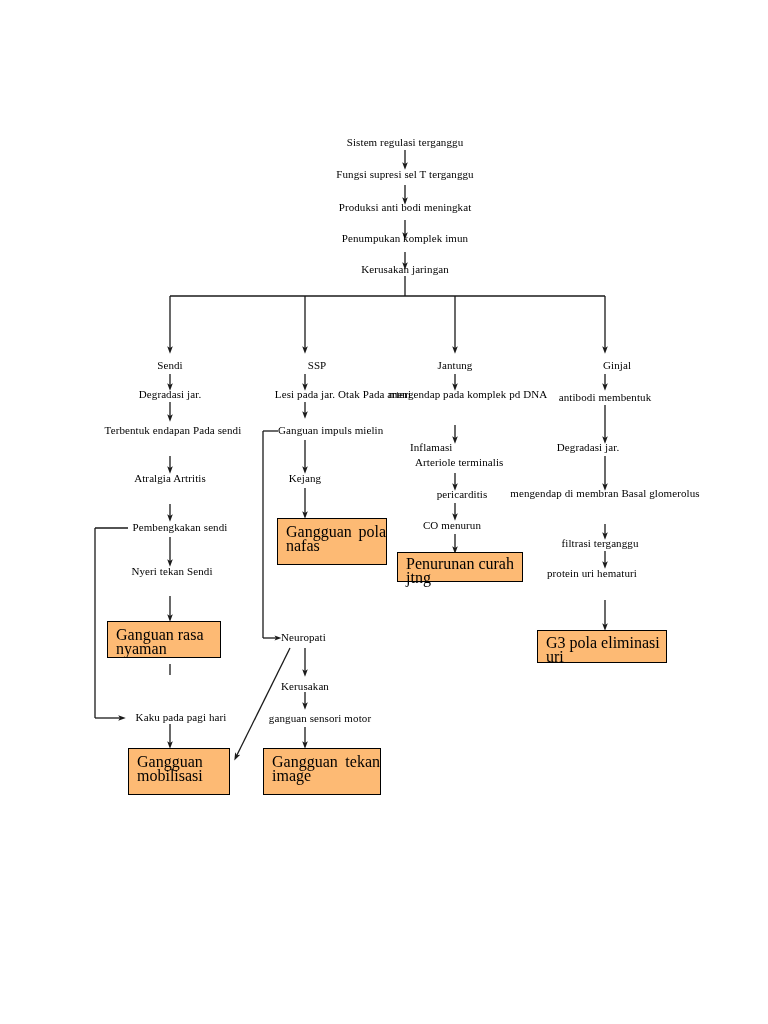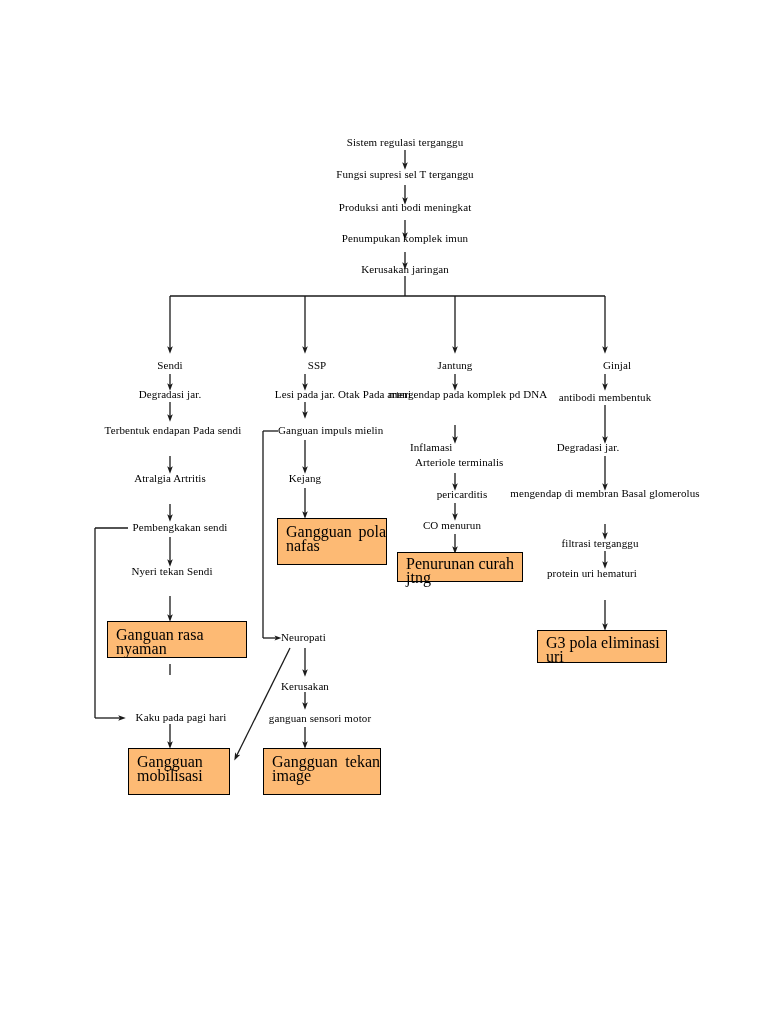--- a/index.html
+++ b/index.html
@@ -173,21 +173,21 @@
     <span class="l2">Artritis</span>
   </div>
   <div class="node center" style="left:180px; top:521px;">
     <span>Pembengkakan sendi</span>
   </div>
   <div class="node center" style="left:172px; top:565px;">
     <span class="l1">Nyeri tekan</span>
     <span class="l2">Sendi</span>
   </div>
 
-  <div class="boxnode centered" style="left:107px; top:621px; width:140px; height:37px;">
+  <div class="boxnode centered" style="left:107px; top:621px; width:114px; height:37px;">
     <span>Ganguan rasa nyaman</span>
   </div>
 
   <div class="node center" style="left:181px; top:711px;">
     <span>Kaku pada pagi hari</span>
   </div>
 
   <div class="boxnode centered" style="left:128px; top:748px; width:102px; height:47px;">
     <span class="l1">Gangguan</span>
     <span class="l2">mobilisasi</span>

